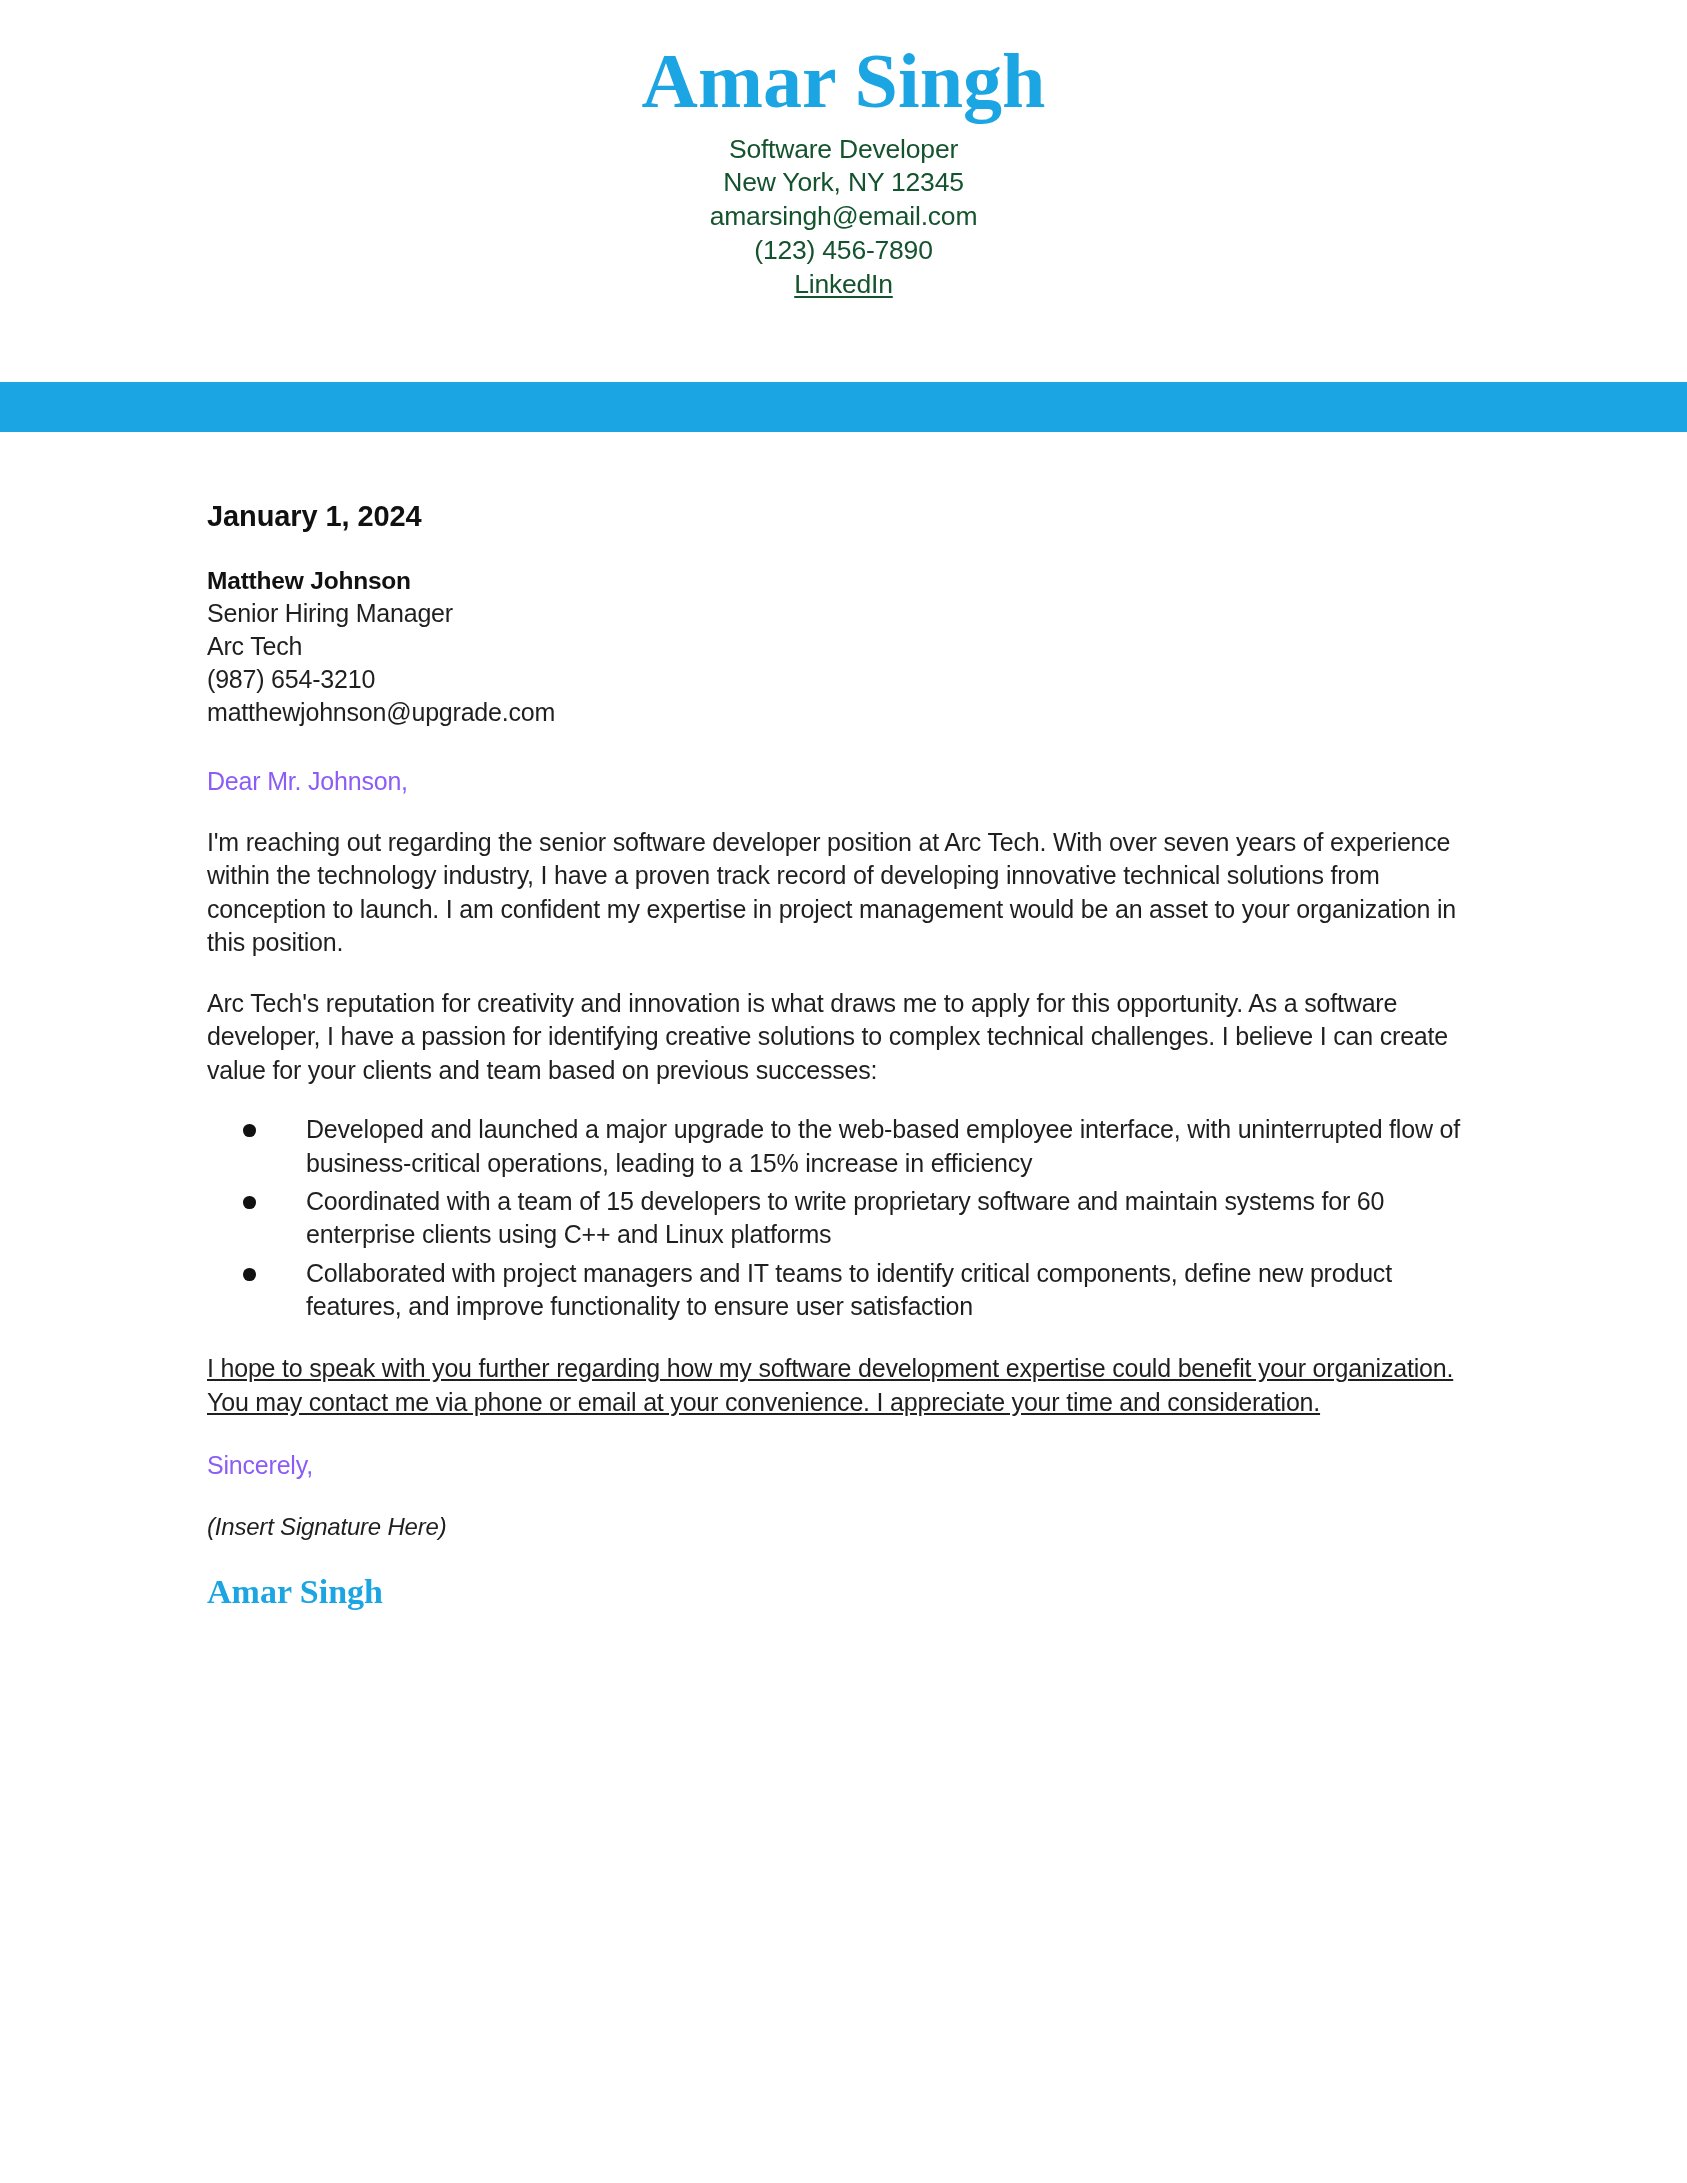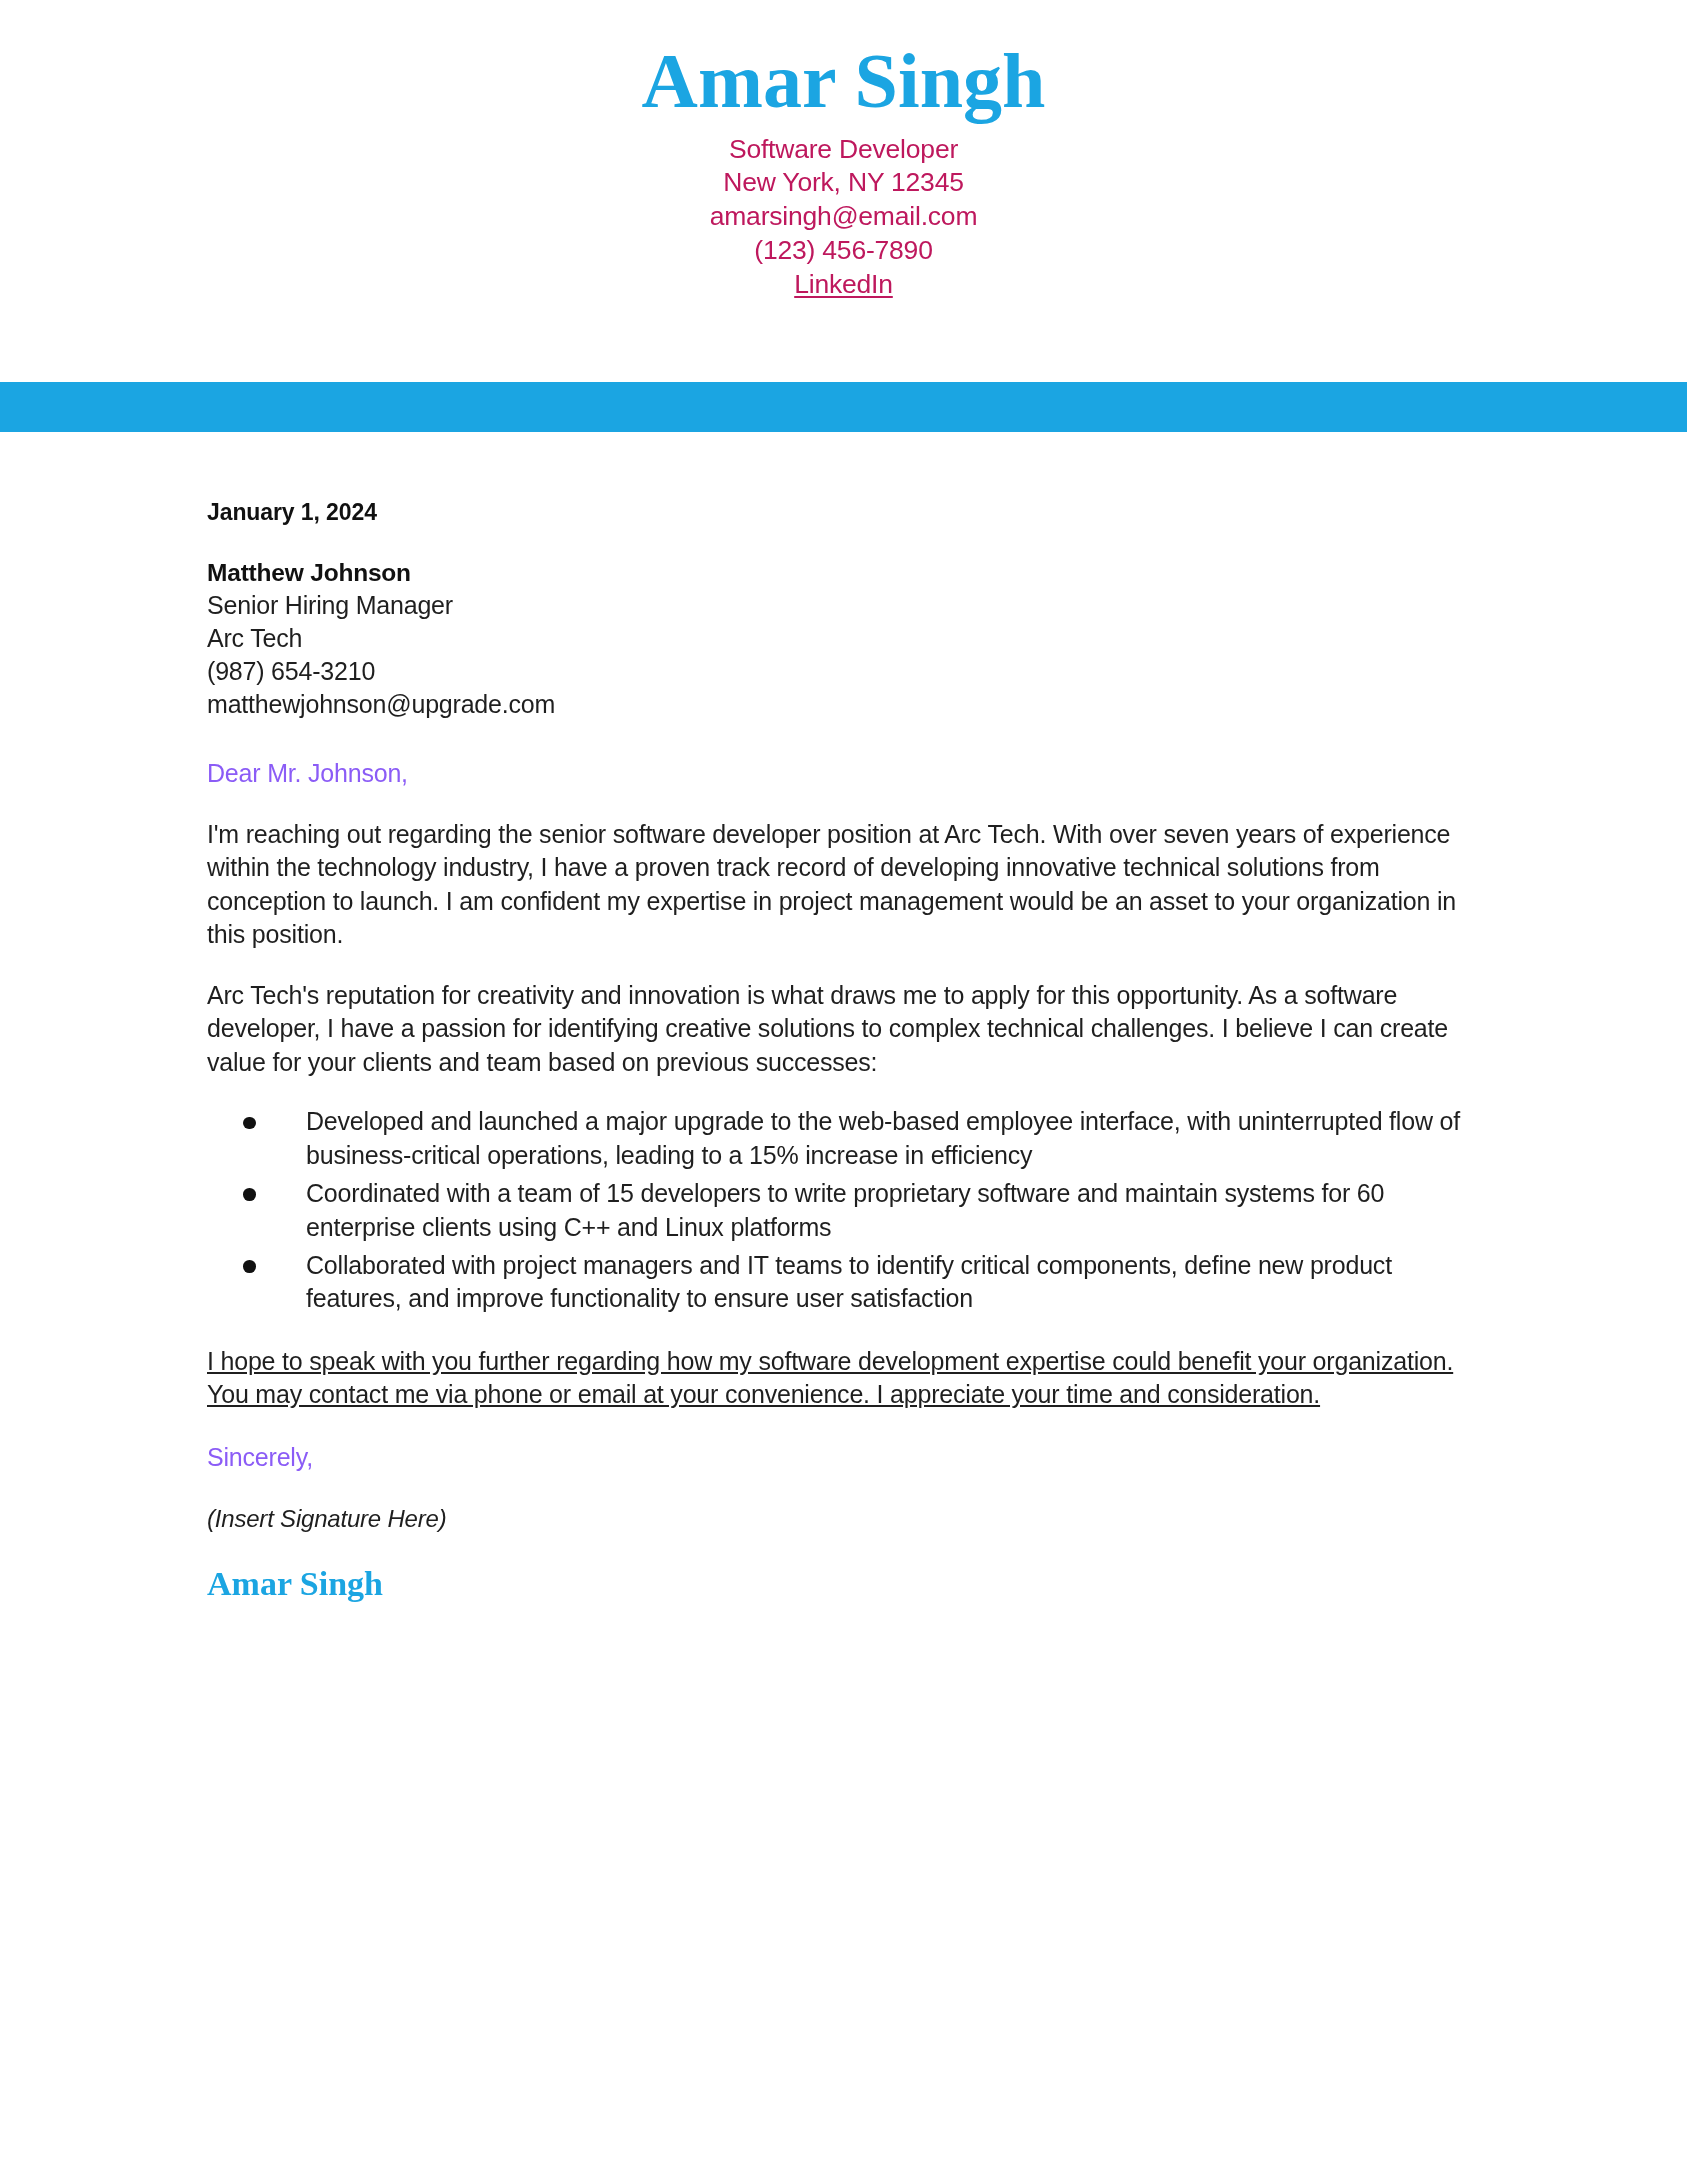--- a/index.html
+++ b/index.html
@@ -36,21 +36,21 @@
   .contact-list {
     margin: 12px 0 0 0;
     padding: 0;
     list-style: none;
   }
 
   .contact-line {
     font-family: "Liberation Sans", sans-serif;
     font-size: 26.5px;
     line-height: 1.28;
-    color: #be185d;
+    color: #14532d;
     letter-spacing: -0.2px;
   }
 
   .contact-line.link {
     text-decoration: underline;
     text-underline-offset: 3.3px;
   }
 
   
   .accent-bar {
@@ -64,21 +64,21 @@
 
   
   .letter-body {
     position: absolute;
     left: 207px;
     top: 498px;
     width: 1270px;
   }
 
   .date-line {
-    font-size: 23px;
+    font-size: 29px;
     font-weight: bold;
     color: #111111;
     line-height: 1.3;
     letter-spacing: -0.1px;
   }
 
   .recipient-block {
     margin-top: 29px;
   }
 

